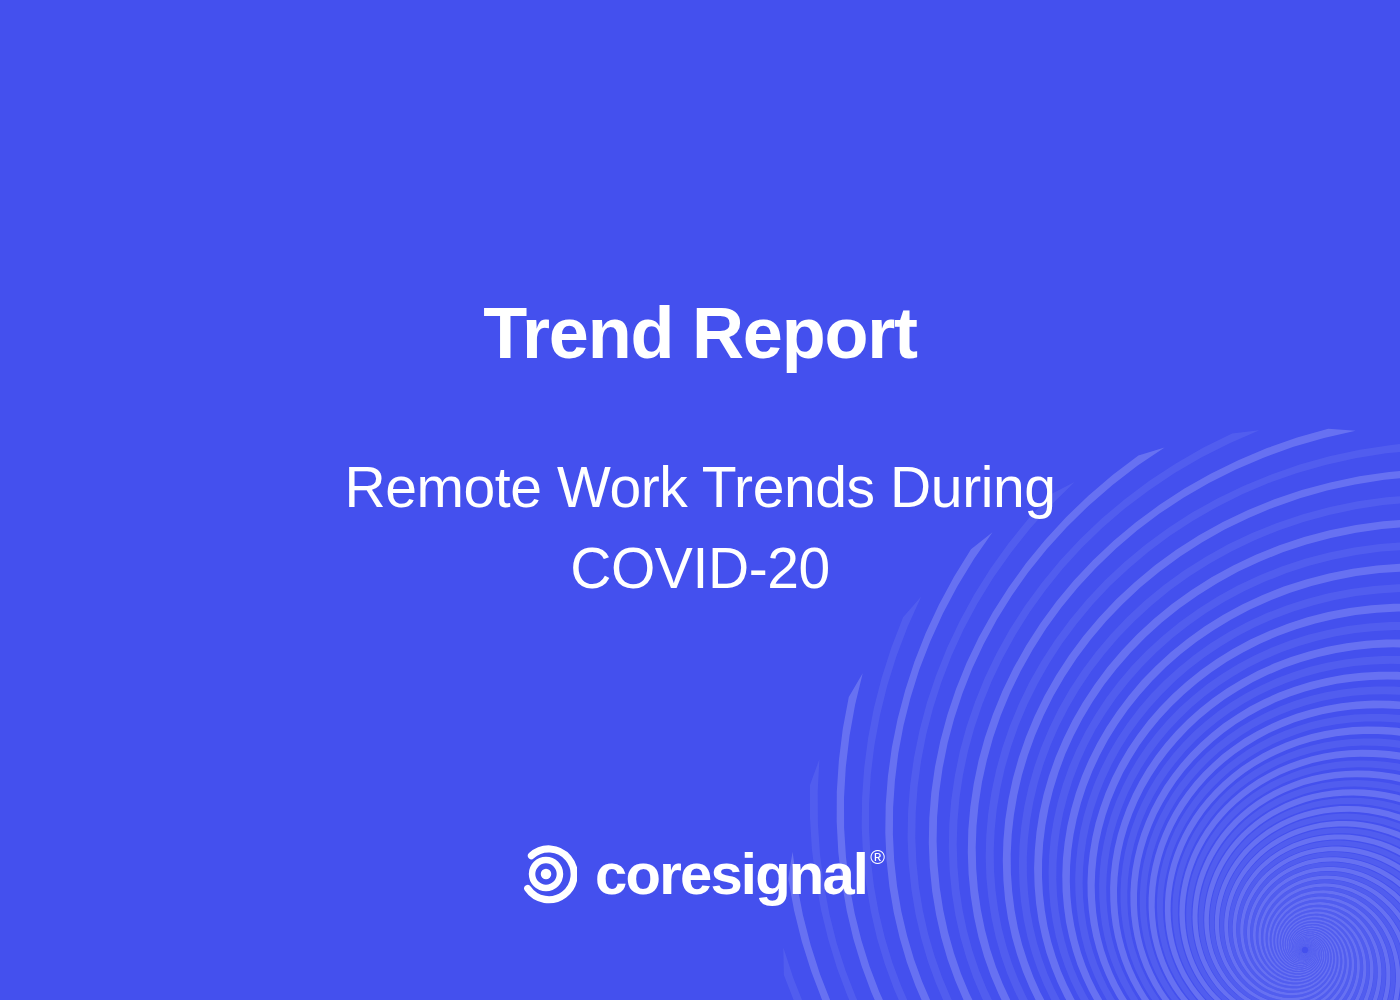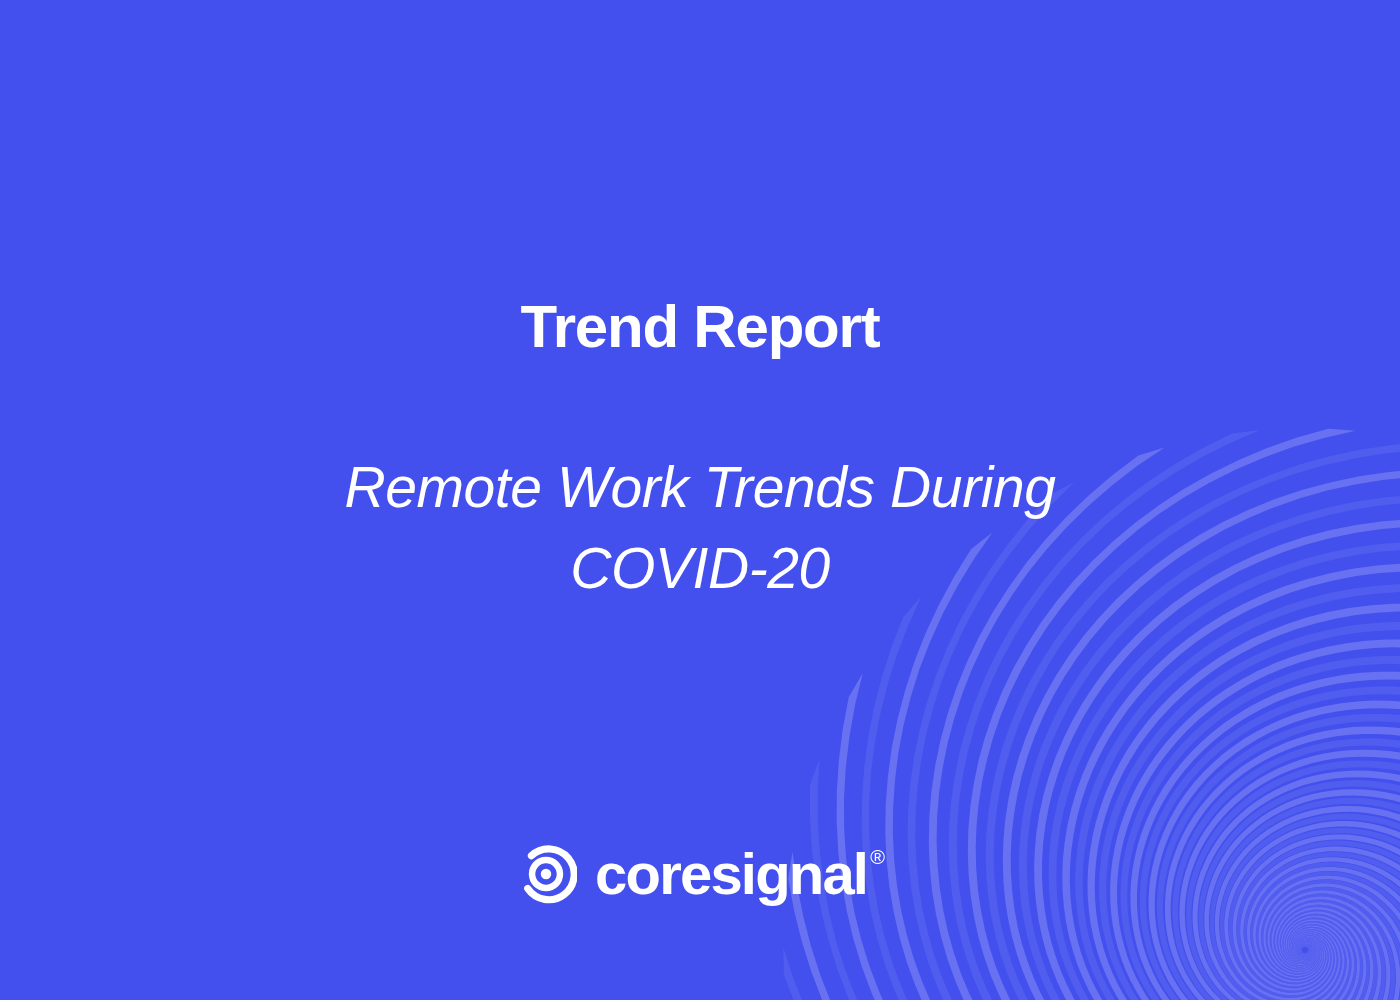--- a/index.html
+++ b/index.html
@@ -41,34 +41,33 @@
     position: absolute;
     top: 296px;
     left: 0;
     width: 1400px;
     text-align: center;
   }
   #report-title {
     display: block;
     margin: 0;
     color: #ffffff;
-    font-size: 60px;
+    font-size: 72px;
     font-weight: 700;
     letter-spacing: -1.2px;
     line-height: 1.04;
     white-space: nowrap;
   }
 
   #subtitle-block {
     position: absolute;
     top: 447px;
     left: 0;
     width: 1400px;
     text-align: center;
-    font-style: italic;
   }
   .subtitle-line {
     display: block;
     color: #ffffff;
     font-size: 57px;
     font-weight: 300;
     letter-spacing: -0.4px;
     line-height: 1.42;
     white-space: nowrap;
   }

